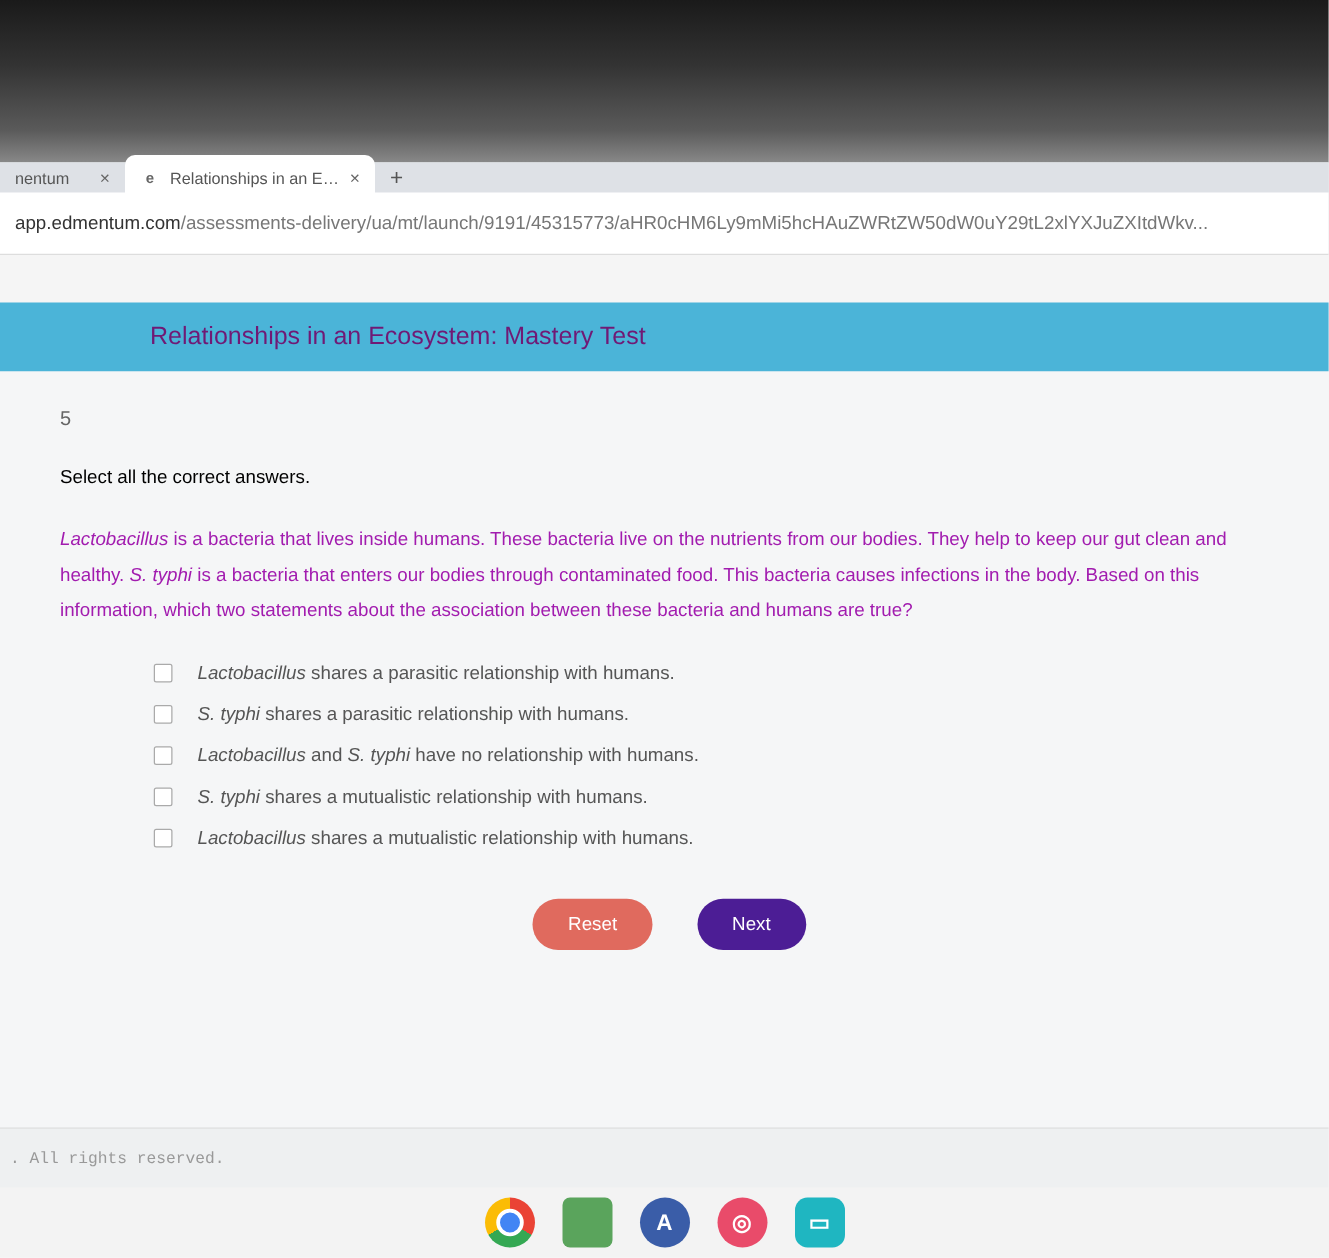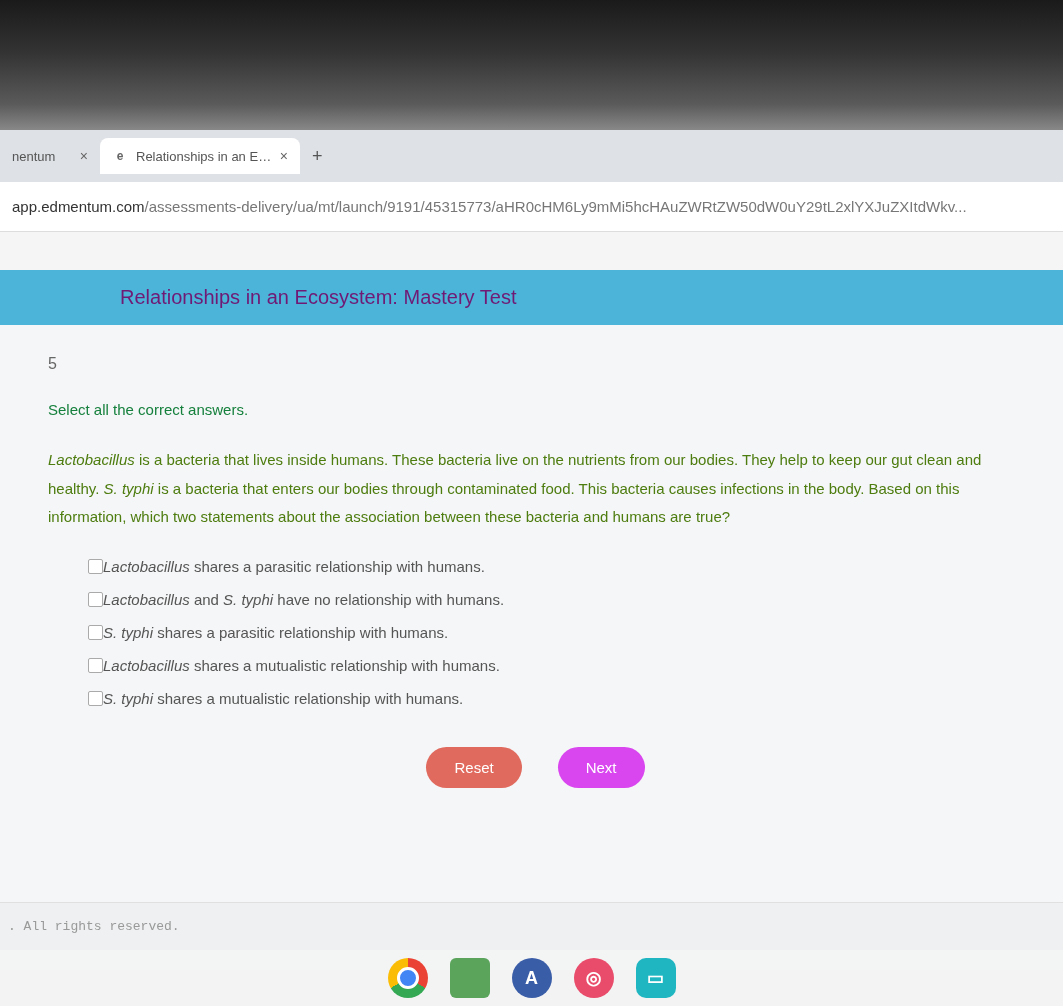--- a/index.html
+++ b/index.html
@@ -15,21 +15,21 @@
       height: 130px;
       background: linear-gradient(to bottom, #1a1a1a 0%, #333 40%, #5a5a5a 80%, #888 100%);
     }
     .browser-chrome {
       background: #dee1e6;
       padding: 0;
     }
     .tab-strip {
       display: flex;
       align-items: center;
-      height: 52px;
+      height: 24px;
       padding-left: 0;
       background: #dee1e6;
     }
     .tab {
       display: flex;
       align-items: center;
       padding: 0 12px;
       height: 36px;
       font-size: 13px;
       color: #555;
@@ -77,37 +77,39 @@
       padding: 30px 40px 20px 48px;
       color: #555;
     }
     .question-number {
       font-size: 16px;
       color: #666;
       margin-bottom: 28px;
     }
     .instruction {
       font-size: 15px;
-      color: #15803d;
+      color: #000000;
       margin-bottom: 28px;
     }
     .prompt {
       font-size: 15px;
-      color: #4d7c0f;
+      color: #a21caf;
       line-height: 1.9;
       margin-bottom: 26px;
     }
     .prompt em, .options em { font-style: italic; }
     .options { padding-left: 40px; }
     .option-row {
       display: flex;
       align-items: center;
+      gap: 20px;
       margin-bottom: 16px;
       font-size: 15px;
       color: #555;
+      margin-left: 35px;
     }
     .checkbox {
       width: 15px; height: 15px;
       border: 1.5px solid #aaa;
       border-radius: 2px;
       background: #fff;
       flex-shrink: 0;
     }
     .action-row {
       display: flex;
@@ -118,21 +120,21 @@
     .btn {
       border: none;
       color: #fff;
       font-size: 15px;
       padding: 12px 28px;
       border-radius: 24px;
       cursor: pointer;
       font-weight: 500;
     }
     .btn-reset { background: #e06a5e; }
-    .btn-next { background: #d946ef; }
+    .btn-next { background: #4c1d95; }
     .footer {
       position: absolute;
       left: 0; right: 0;
       padding: 16px 0 16px 8px;
       font-size: 13px;
       color: #999;
       border-top: 1px solid #e0e0e0;
       background: #eef0f1;
     }
     .taskbar {
@@ -193,33 +195,33 @@
     <div class="instruction">Select all the correct answers.</div>
     <div class="prompt"><em>Lactobacillus</em> is a bacteria that lives inside humans. These bacteria live on the nutrients from our bodies. They help to keep our gut clean and healthy. <em>S. typhi</em> is a bacteria that enters our bodies through contaminated food. This bacteria causes infections in the body. Based on this information, which two statements about the association between these bacteria and humans are true?</div>
 
     <div class="options">
       <div class="option-row">
         <div class="checkbox"></div>
         <span><em>Lactobacillus</em> shares a parasitic relationship with humans.</span>
       </div>
       <div class="option-row">
         <div class="checkbox"></div>
+        <span><em>S. typhi</em> shares a parasitic relationship with humans.</span>
+      </div>
+      <div class="option-row">
+        <div class="checkbox"></div>
         <span><em>Lactobacillus</em> and <em>S. typhi</em> have no relationship with humans.</span>
       </div>
       <div class="option-row">
         <div class="checkbox"></div>
-        <span><em>S. typhi</em> shares a parasitic relationship with humans.</span>
+        <span><em>S. typhi</em> shares a mutualistic relationship with humans.</span>
       </div>
       <div class="option-row">
         <div class="checkbox"></div>
         <span><em>Lactobacillus</em> shares a mutualistic relationship with humans.</span>
-      </div>
-      <div class="option-row">
-        <div class="checkbox"></div>
-        <span><em>S. typhi</em> shares a mutualistic relationship with humans.</span>
       </div>
     </div>
 
     <div class="action-row">
       <button class="btn btn-reset">Reset</button>
       <button class="btn btn-next">Next</button>
     </div>
   </div>
 
   <div class="footer" style="bottom:56px;font-family:Liberation Mono, monospace;">. All rights reserved.</div>

